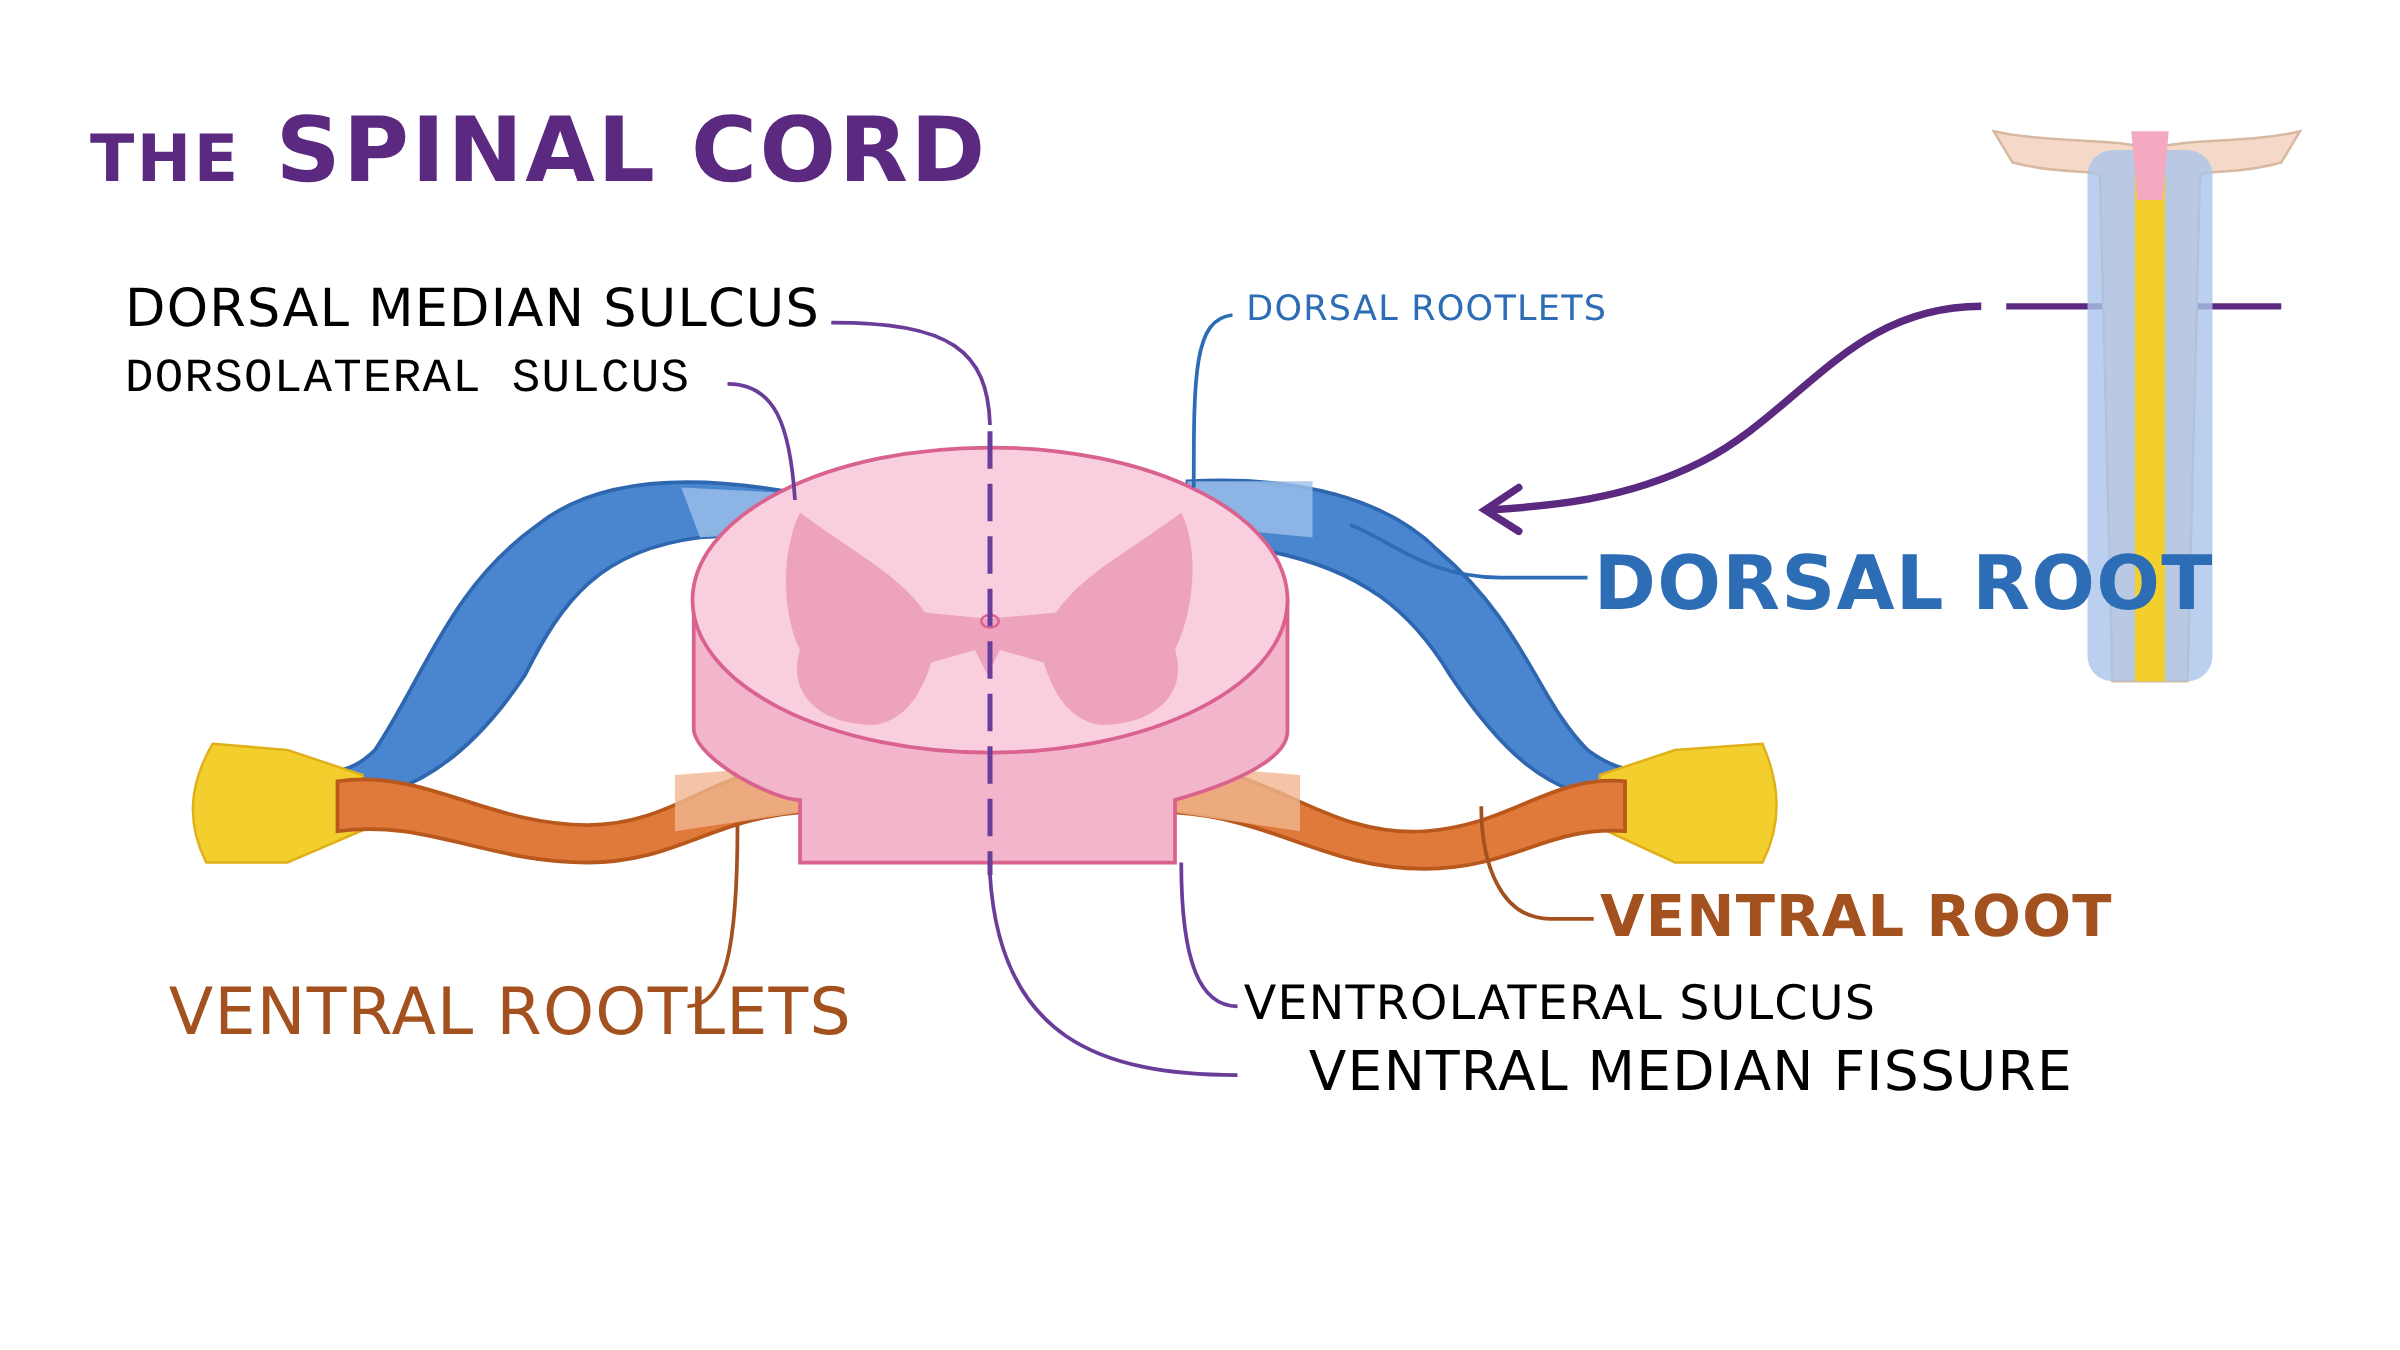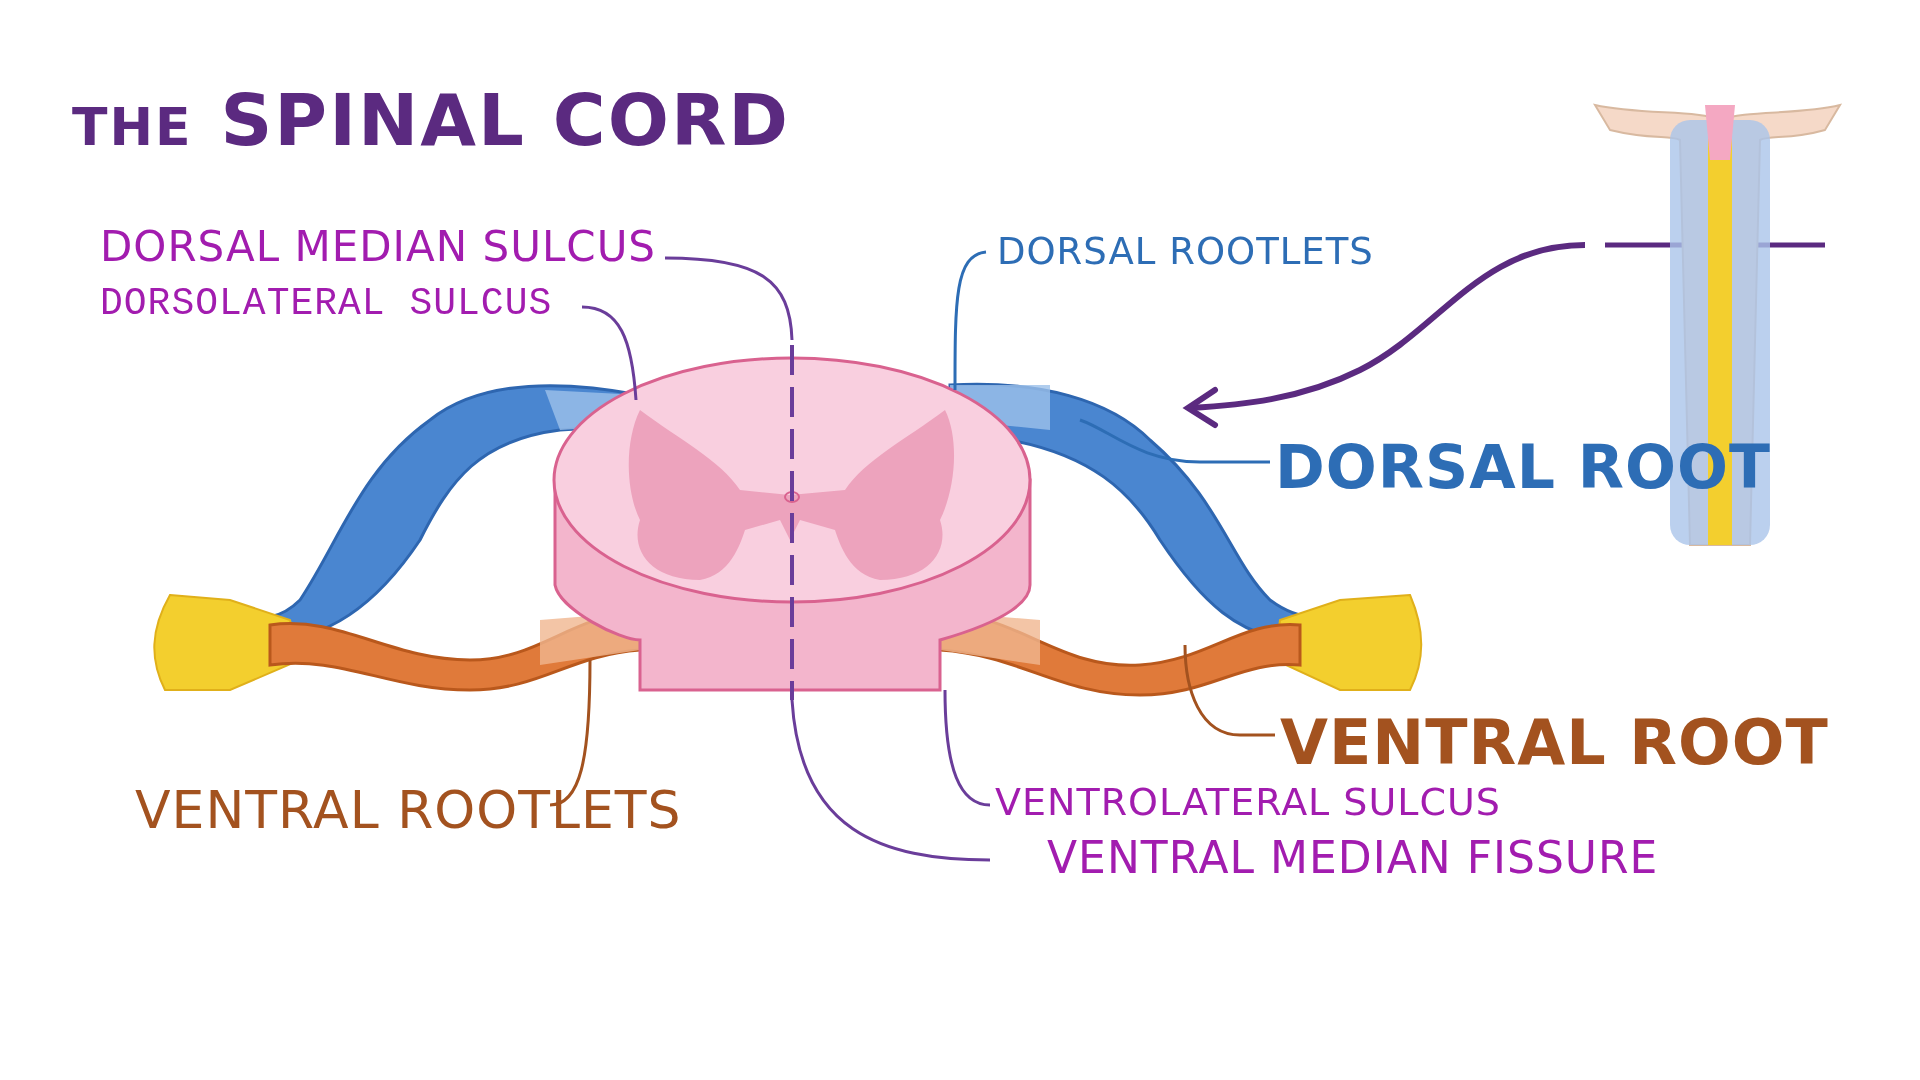--- a/index.html
+++ b/index.html
@@ -1,21 +1,21 @@
 <!DOCTYPE html>
 <html><head>
 <meta charset="utf-8">
 <style>
   html, body { margin:0; padding:0; background:#ffffff; }
   body { width:1920px; height:1080px; position:relative; overflow:hidden; font-family:"DejaVu Sans", sans-serif; }
   .title { position:absolute; left:72px; top:78px; color:#5b2a80; font-weight:bold; letter-spacing:2px; white-space:nowrap; }
   .title .small { font-size:52px;text-align:right; }
   .title .big { font-size:72px; margin-left:28px; }
   .lbl { position:absolute; white-space:nowrap; letter-spacing:1px; }
-  .purple { color:#a21caf;text-align:center; }
+  .purple { color:#000000;text-align:center; }
   .blue { color:#2d6db5; }
   .brown { color:#a3521f; }
   svg.art { position:absolute; left:0; top:0; }
 </style>
 </head>
 <body>
 
 <div class="title">
   <span class="small">THE</span><span class="big">SPINAL CORD</span>
 </div>
@@ -59,18 +59,18 @@
   <g>
     <path d="M 1595 105 C 1640 115, 1700 110, 1720 120 C 1745 110, 1800 115, 1840 105 L 1825 130 C 1790 140, 1770 135, 1760 140 L 1750 545 L 1690 545 L 1680 140 C 1670 135, 1650 140, 1610 130 Z" fill="#f5d9c8" stroke="#d8b9a0" stroke-width="2"></path>
     <rect x="1670" y="120" width="100" height="425" rx="20" fill="#aac4ea" opacity="0.8"></rect>
     <rect x="1708" y="110" width="24" height="435" fill="#f3cf2e"></rect>
     <path d="M 1705 105 L 1735 105 L 1730 160 L 1710 160 Z" fill="#f4a8c2"></path>
   </g>
 </svg>
 
 <div class="lbl purple" style="left:100px; top:222px; font-size:42px;">DORSAL MEDIAN SULCUS</div>
 <div class="lbl purple" style="left:100px; top:282px; font-size:38px;font-family:Liberation Mono, monospace;">DORSOLATERAL SULCUS</div>
-<div class="lbl blue" style="left:997px; top:230px; font-size:37px;">DORSAL ROOTLETS</div>
+<div class="lbl blue" style="left:997px; top:230px; font-size:28px;">DORSAL ROOTLETS</div>
 <div class="lbl blue" style="left:1275px; top:432px; font-size:60px; font-weight:bold;">DORSAL ROOT</div>
-<div class="lbl brown" style="left:1280px; top:706px; font-size:62px; font-weight:bold;text-align:right;">VENTRAL ROOT</div>
+<div class="lbl brown" style="left:1280px; top:706px; font-size:46px; font-weight:bold;text-align:right;">VENTRAL ROOT</div>
 <div class="lbl brown" style="left:135px; top:780px; font-size:52px;">VENTRAL ROOTLETS</div>
 <div class="lbl purple" style="left:995px; top:780px; font-size:38px;">VENTROLATERAL SULCUS</div>
 <div class="lbl purple" style="left:1047px; top:832px; font-size:44px;">VENTRAL MEDIAN FISSURE</div>
 
 </body></html>

